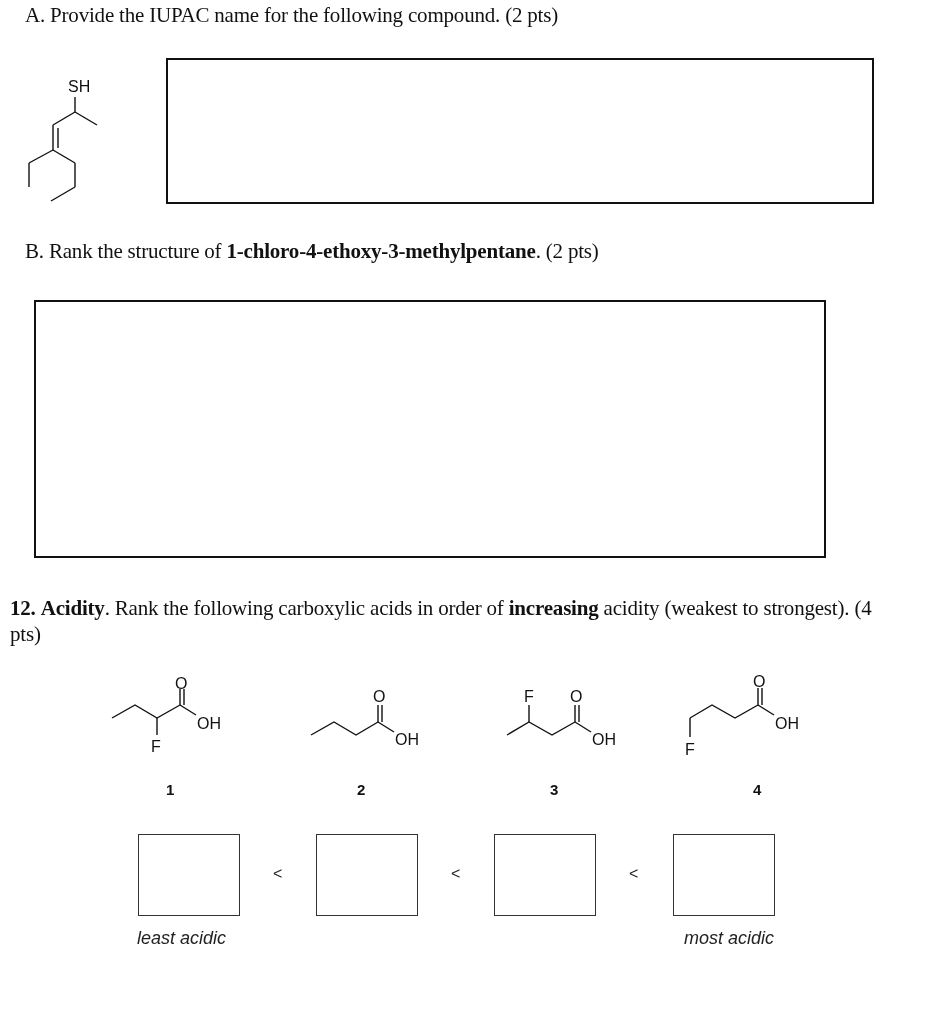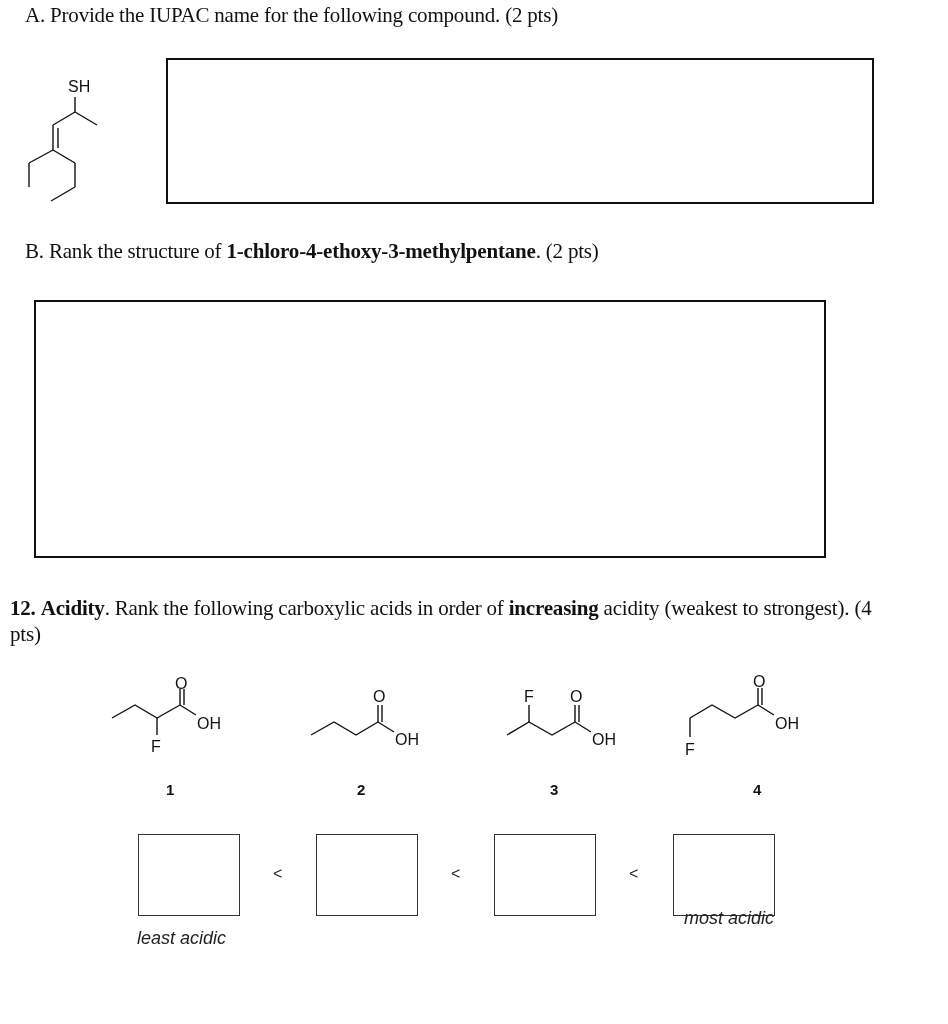--- a/index.html
+++ b/index.html
@@ -128,13 +128,13 @@
 <div class="rank-box" style="left:494px; top:834px;">
   <span></span>
 </div>
 <div class="lt sans" style="left:629px; top:865px;">&lt;</div>
 
 <div class="rank-box" style="left:673px; top:834px;">
   <span></span>
 </div>
 
 <div class="caption sans" style="left:137px; top:928px;">least acidic</div>
-<div class="caption sans" style="left:684px; top:908px;">most acidic</div>
+<div class="caption sans" style="left:684px; top:928px;">most acidic</div>
 
 </body></html>

